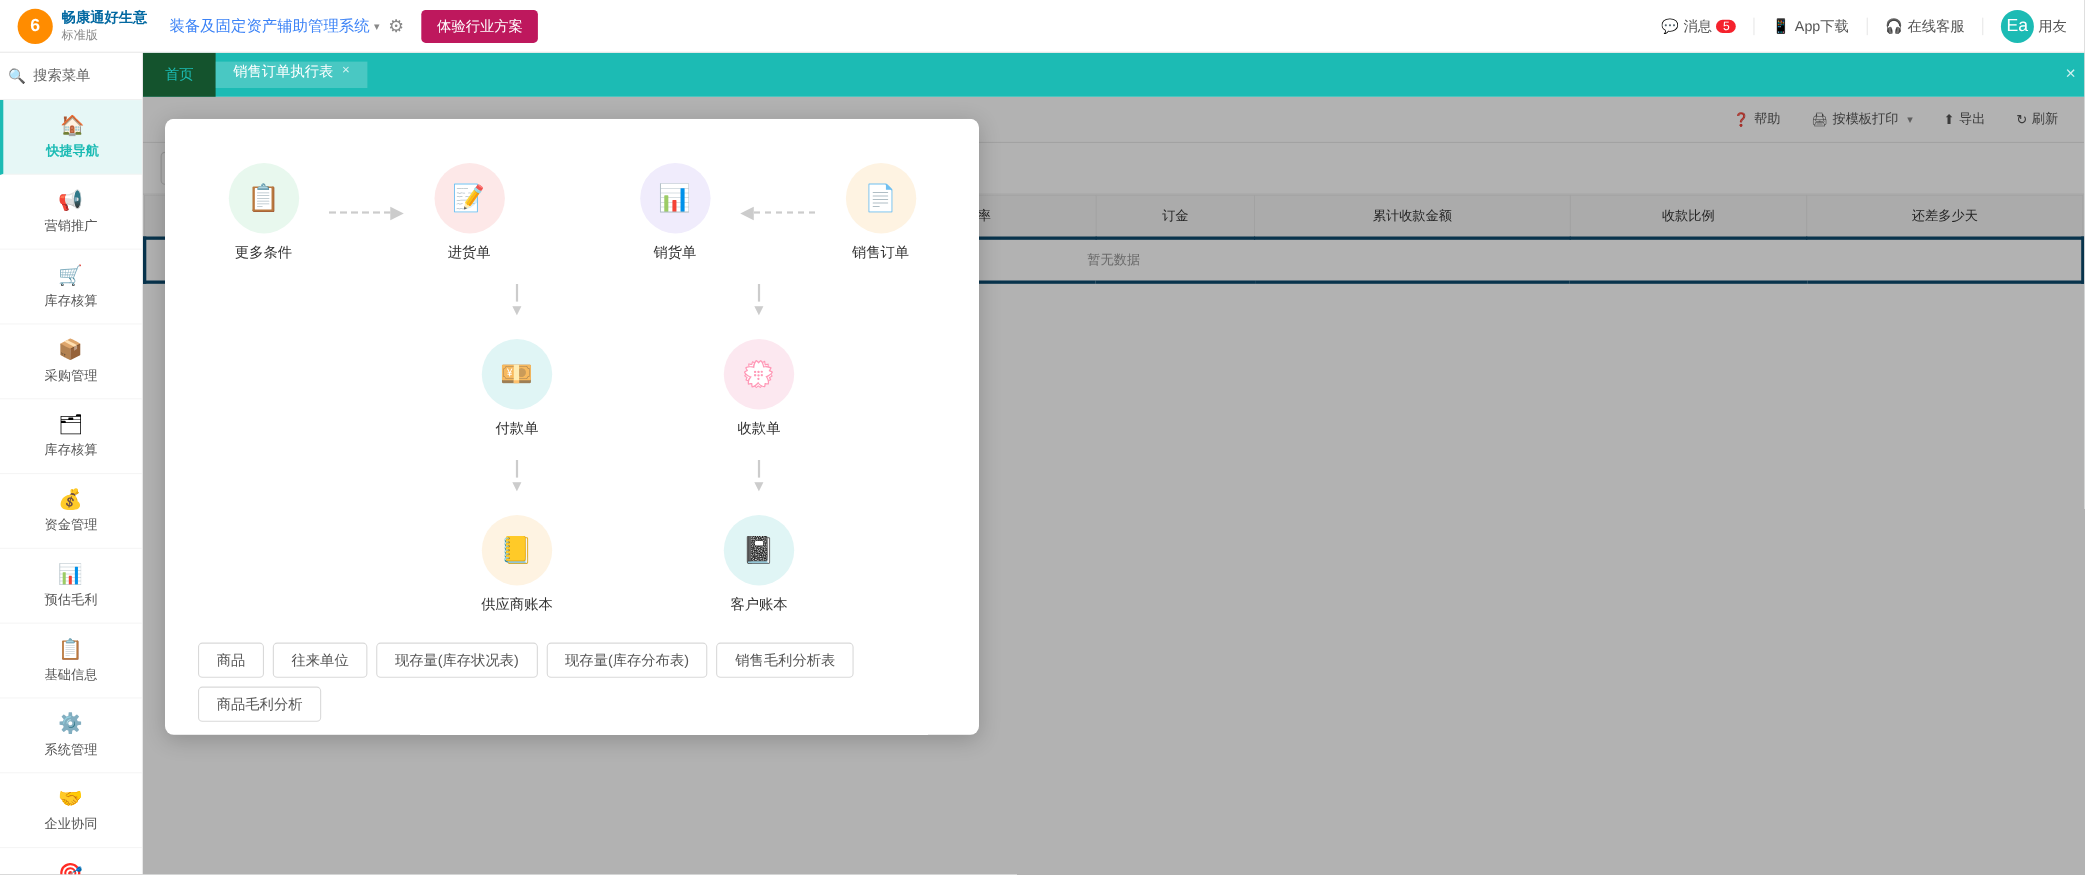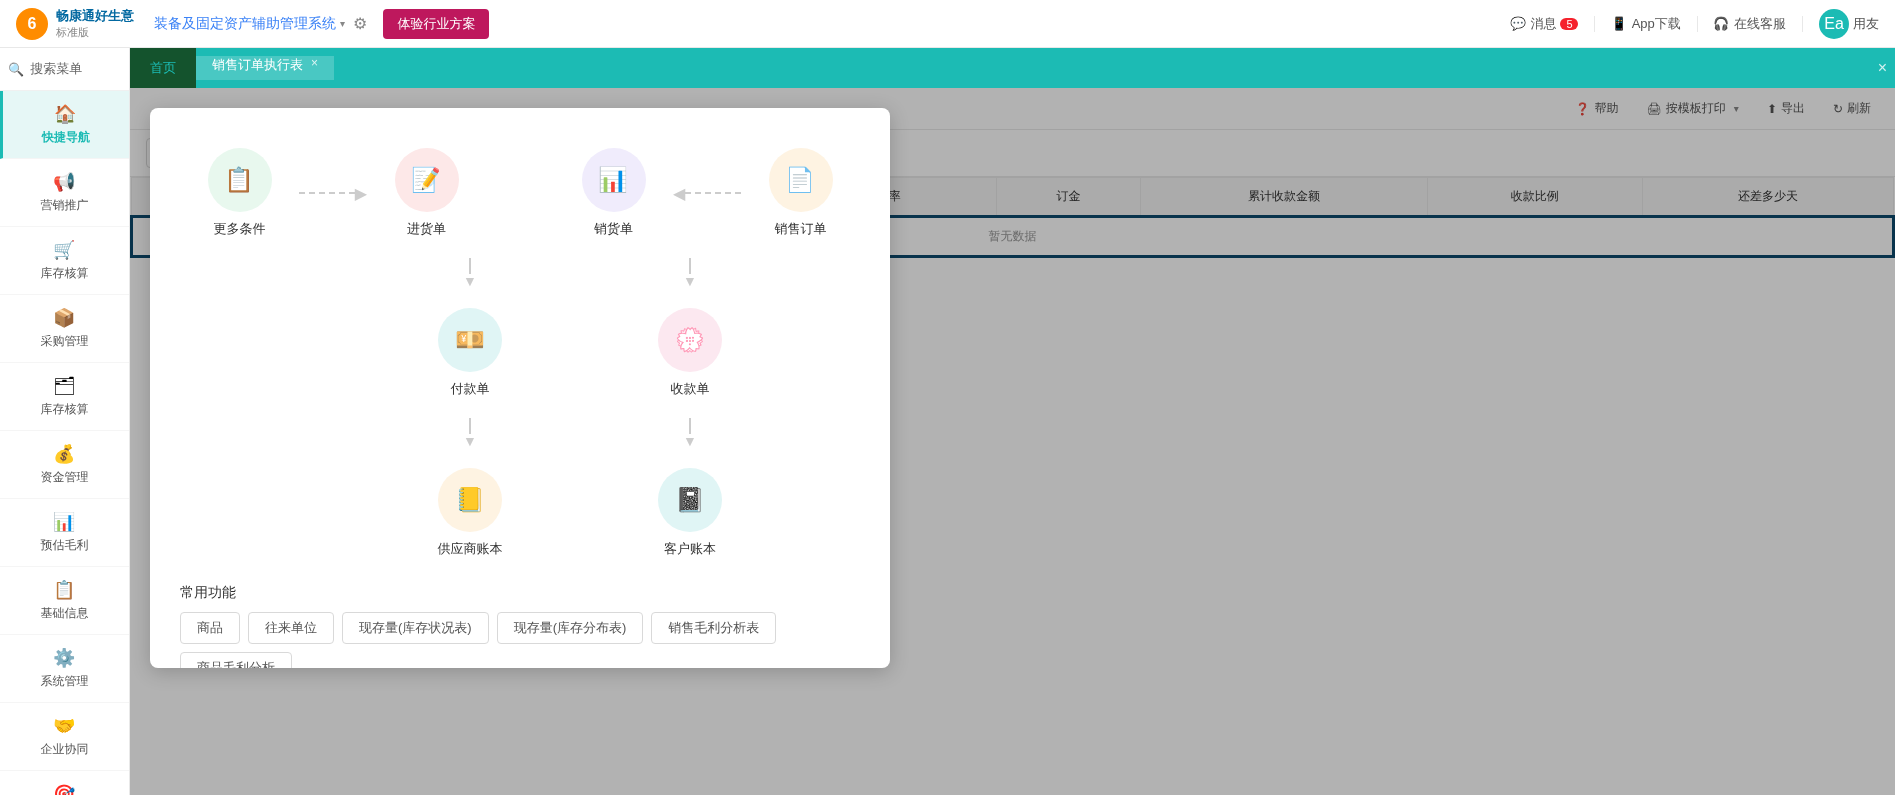--- a/index.html
+++ b/index.html
@@ -367,21 +367,20 @@
                 <div class="workflow-node">
                   <div class="node-circle teal">
                     <span>📓</span>
                   </div>
                   <span class="node-label">客户账本</span>
                 </div>
               </div>
             </div>
 
             <div class="common-func">
-              <div class="common-func-title">常用功能</div>
               <div class="func-buttons">
                 <button class="func-btn">商品</button>
                 <button class="func-btn">往来单位</button>
                 <button class="func-btn">现存量(库存状况表)</button>
                 <button class="func-btn">现存量(库存分布表)</button>
                 <button class="func-btn">销售毛利分析表</button>
                 <button class="func-btn">商品毛利分析</button>
               </div>
 
             </div>

